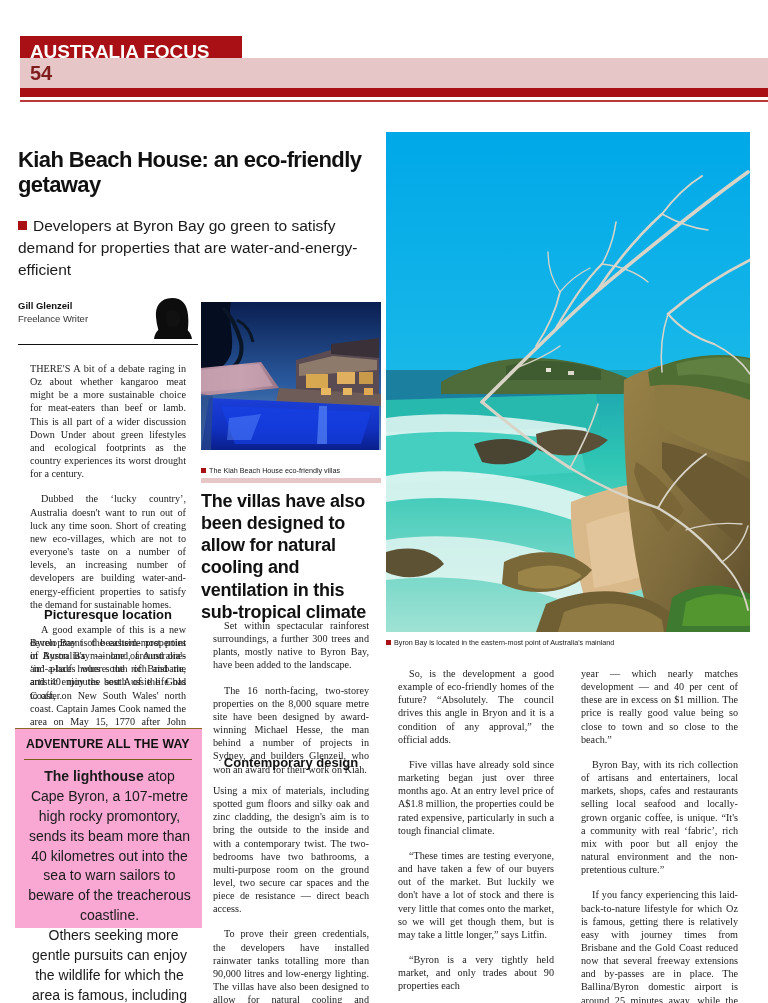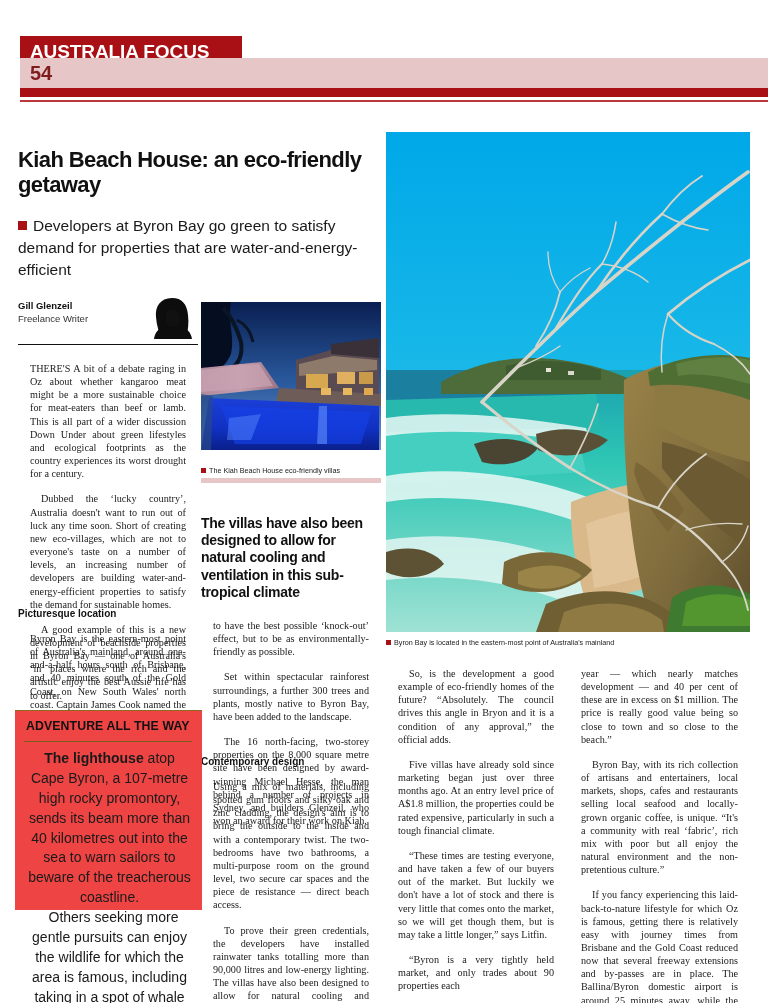--- a/index.html
+++ b/index.html
@@ -89,22 +89,22 @@
     font-size:10.2px;
     line-height:1.29;
     text-align:justify;
     color:#1a1a1a;
     -webkit-hyphens:auto; hyphens:auto;
   }
   .col p { margin:12px; text-indent:11px; }
   .col p.first { text-indent:0; }
   .subhead {
     font-family:"Liberation Sans", sans-serif;
-    font-weight:bold; font-size:10px; color:#111;
-    text-align:left; margin:0 0 1px 0; text-indent:0;
+    font-weight:bold; font-size:13px; color:#111;
+    text-align:center; margin:0 0 1px 0; text-indent:0;
     line-height:1.3;
   }
 
   #col1 { left:18px; top:350px;  width:180px; }
   #col1b{ left:18px; top:607px;  width:180px; }
   #col2 { left:201px; top:607px; width:180px; }
   #col2b{ left:201px; top:755px; width:180px; }
   #col3 { left:386px; top:655px; width:180px; }
   #col4 { left:569px; top:655px; width:181px; }
 
@@ -122,37 +122,37 @@
     background:#a81016; margin-right:3px; vertical-align:0px;
   }
   .villa-cap { position:absolute; left:201px; top:460px; width:182px;margin-top:6px; }
 
   
   .pq-rule-top {
     position:absolute; left:201px; top:478px; width:180px; height:5px;
     background:#e6c6c6;
   }
   .pullquote {
-    position:absolute; left:201px; top:515px; width:182px;
-    font-family:"Liberation Sans", sans-serif;
-    font-weight:bold; font-size:14px; line-height:1.23;
+    position:absolute; left:201px; top:490px; width:182px;
+    font-family:"Liberation Sans", sans-serif;
+    font-weight:bold; font-size:18px; line-height:1.23;
     letter-spacing:-0.25px; color:#111;
   }
 
   
   .beach-photo {
     position:absolute; left:386px; top:132px; width:364px; height:500px;
     overflow:hidden; background:#0fa8d8;
   }
   .beach-cap { position:absolute; left:386px; top:638px; width:370px; }
 
   
   .advbox {
-    position:absolute; left:15px; top:710px; width:187px; height:200px;
-    background:#ef4444;
+    position:absolute; left:15px; top:728px; width:187px; height:200px;
+    background:#f9a8d4;
     border-top:1px solid #8a6a20;
   }
   .advbox-head {
     position:absolute; left:11px; top:8px;
     font-family:"Liberation Sans", sans-serif;
     font-weight:bold; font-size:12.3px; letter-spacing:0.1px; color:#111;
   }
   .advbox-rule {
     position:absolute; left:9px; top:30px; width:168px; height:1px;
     background:#7a5c18;
@@ -342,21 +342,20 @@
       <path d="M336 430 C350 420 358 408 362 394" stroke-width="1.4"></path>
       <path d="M300 398 C318 392 336 390 356 392" stroke-width="1.3"></path>
     </g>
   </svg>
 </div>
 <div class="cap beach-cap">
   <span class="cap-bullet"></span><span>Byron Bay is located in the eastern-most point of Australia's mainland</span>
 </div>
 
 <div class="col" id="col2">
-  <p class="first">to have the best possible ‘knock-out’ effect, but to be as environmentally-friendly as possible.</p>
   <p>Set within spectacular rainforest surroundings, a further 300 trees and plants, mostly native to Byron Bay, have been added to the landscape.</p>
   <p>The 16 north-facing, two-storey properties on the 8,000 square metre site have been designed by award-winning Michael Hesse, the man behind a number of projects in Sydney, and builders Glenzeil, who won an award for their work on Kiah.</p>
 </div>
 
 <div class="col" id="col2b">
   <div class="subhead">Contemporary design</div>
   <p class="first">Using a mix of materials, including spotted gum floors and silky oak and zinc cladding, the design's aim is to bring the outside to the inside and with a contemporary twist. The two-bedrooms have two bathrooms, a multi-purpose room on the ground level, two secure car spaces and the piece de resistance — direct beach access.</p>
   <p>To prove their green credentials, the developers have installed rainwater tanks totalling more than 90,000 litres and low-energy lighting. The villas have also been designed to allow for natural cooling and ventilation in this sub-tropical climate. Chris Litfin of CB Richard Ellis believes</p>
 </div>
 

